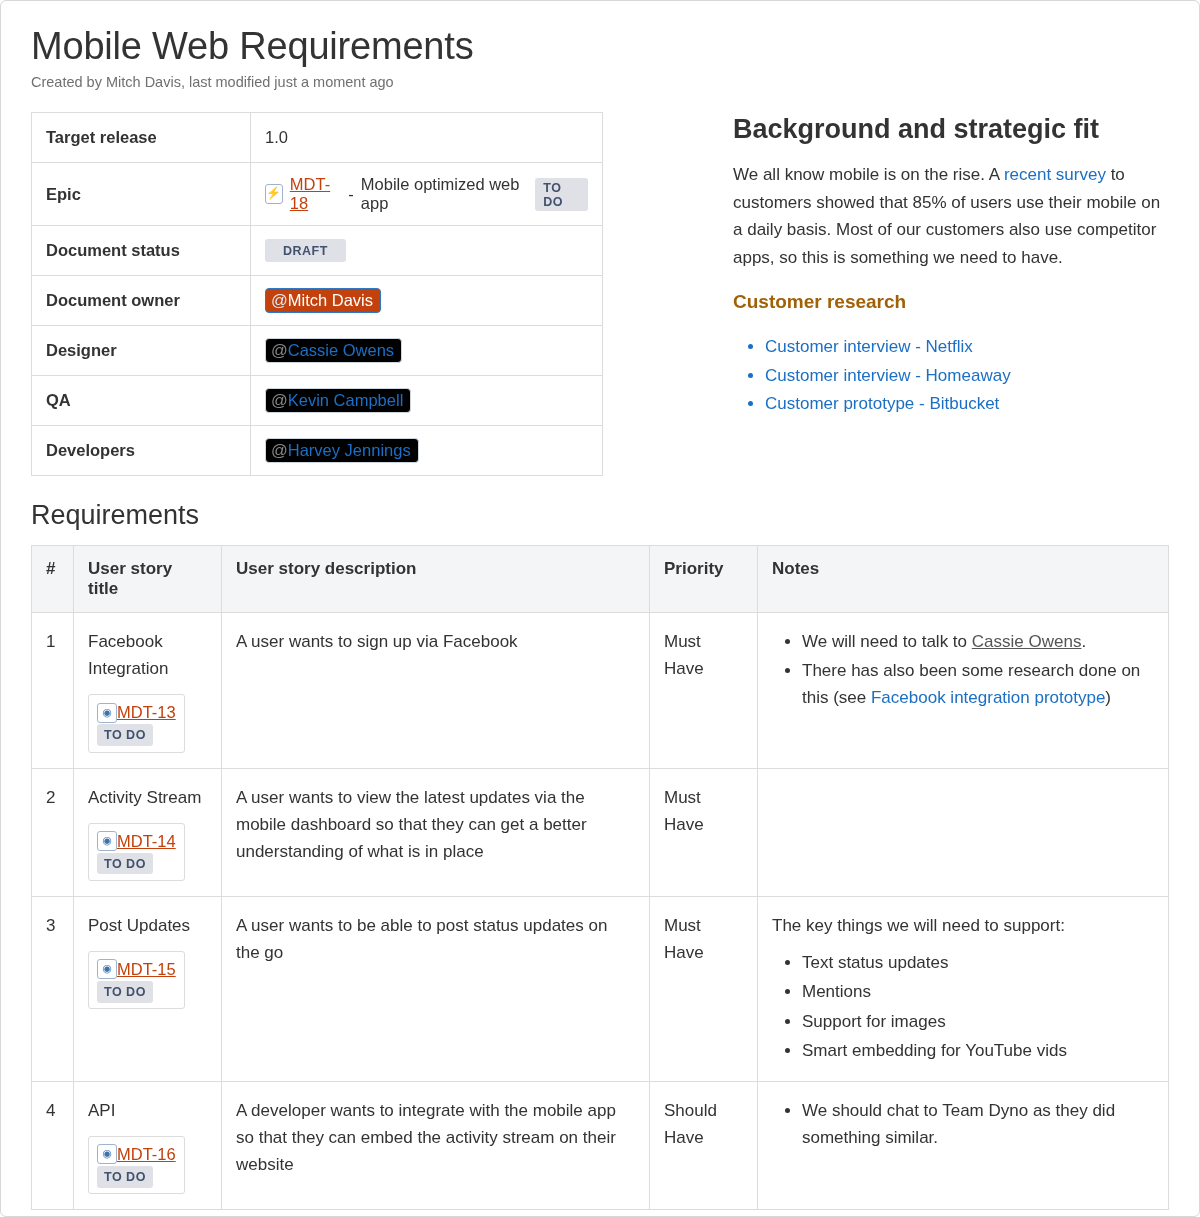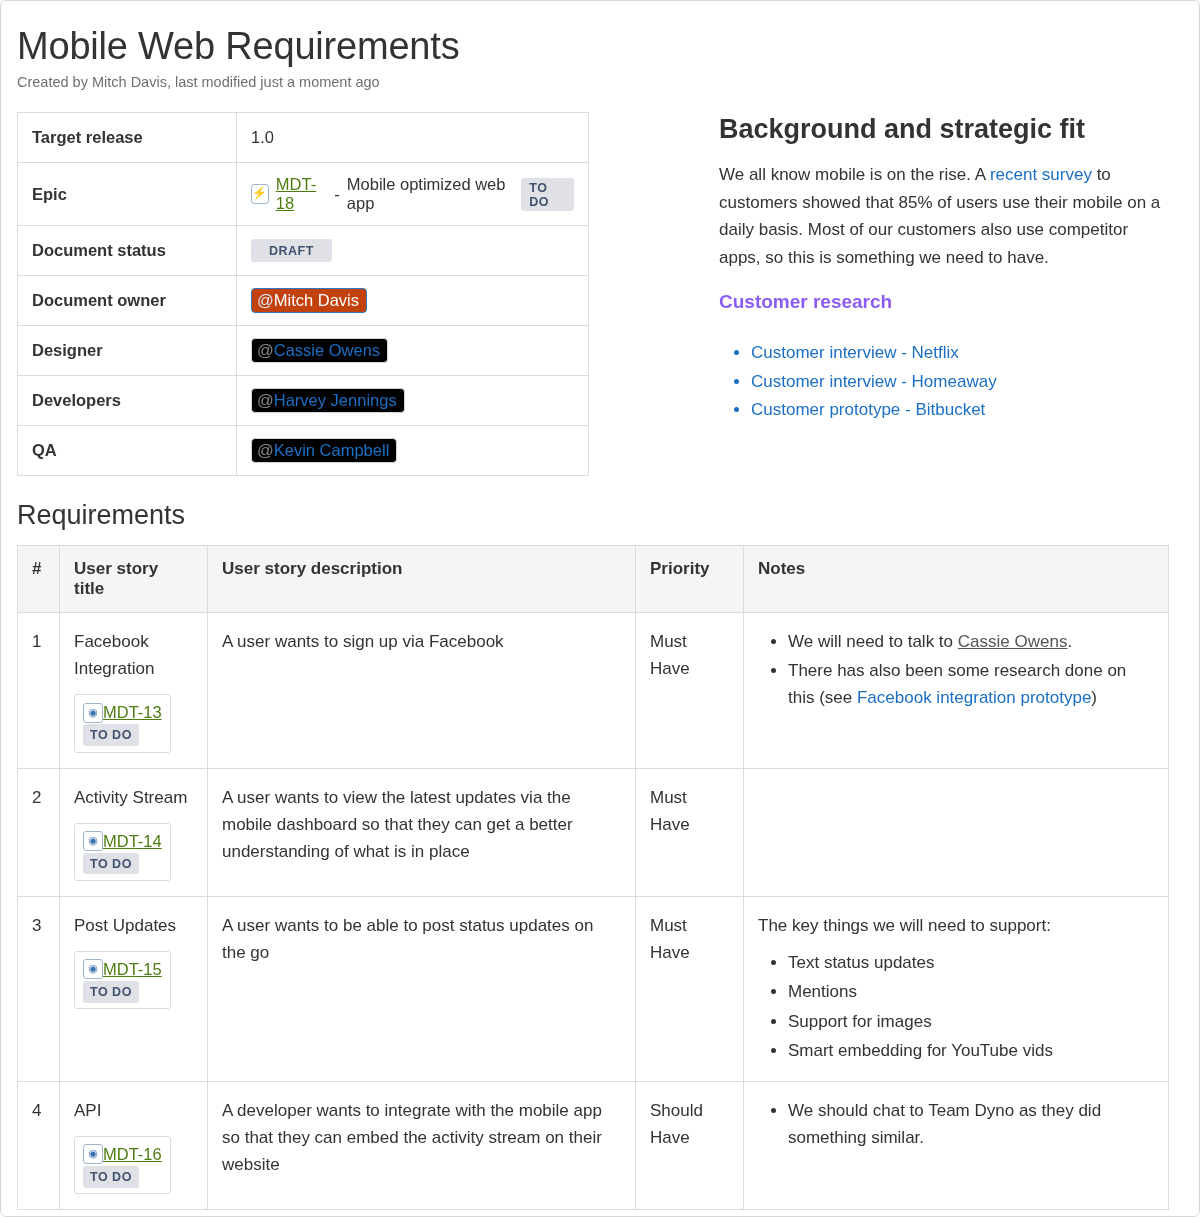--- a/index.html
+++ b/index.html
@@ -13,21 +13,21 @@
     font-family: "Liberation Sans", sans-serif;
     color: #333333;
     overflow: hidden;
   }
   .page {
     box-sizing: border-box;
     width: 1200px;
     height: 1217px;
     border: 1px solid #d8d8d8;
     border-radius: 6px;
-    padding: 18px 30px 0 16px;
+    padding: 18px 30px 0 30px;
     background: #fff;
     position: relative;
   }
   h1.doc-title {
     font-size: 38px;
     font-weight: 400;
     color: #333;
     margin: 6px 0 6px 0;
     letter-spacing: -0.2px;
   }
@@ -92,21 +92,21 @@
     font-size: 12px;
     color: #2a67b1;
     line-height: 18px;
   }
   .jira-icon.story::after {
     content: "◉";
     color: #3b73af;
     font-size: 11px;
   }
   .jira-key {
-    color: #4d7c0f;
+    color: #c2410c;
   }
   .jira-sep { color: #333; }
   .lozenge {
     display: inline-block;
     background: #dfe1e6;
     color: #42526e;
     font-size: 12.5px;
     font-weight: bold;
     letter-spacing: 0.5px;
     padding: 3px 8px 2px 8px;
@@ -143,22 +143,22 @@
   .body-text {
     font-size: 17px;
     line-height: 1.62;
     color: #333;
     margin: 0 0 20px 0;
   }
   a.link { color: #1b6fc4; text-decoration: none; }
   h3.subsection {
     font-size: 19px;
     font-weight: bold;
-    color: #8b5cf6;
-    margin: 0 0 26px 0;
+    color: #a16207;
+    margin: 0 0 20px 0;
   }
   ul.plain {
     margin: 0;
     padding-left: 32px;
   }
   ul.plain li {
     font-size: 17px;
     line-height: 1.68;
     color: #1b6fc4;
   }
@@ -272,29 +272,29 @@
               <span class="mention active"><span class="at">@</span><span>Mitch Davis</span></span>
             </td>
           </tr>
           <tr>
             <td class="k">Designer</td>
             <td>
               <span class="mention"><span class="at">@</span><span>Cassie Owens</span></span>
             </td>
           </tr>
           <tr>
+            <td class="k">QA</td>
+            <td>
+              <span class="mention"><span class="at">@</span><span>Kevin Campbell</span></span>
+            </td>
+          </tr>
+          <tr>
             <td class="k">Developers</td>
             <td>
               <span class="mention"><span class="at">@</span><span>Harvey Jennings</span></span>
-            </td>
-          </tr>
-          <tr>
-            <td class="k">QA</td>
-            <td>
-              <span class="mention"><span class="at">@</span><span>Kevin Campbell</span></span>
             </td>
           </tr>
         </tbody>
       </table>
     </div>
 
     <div class="right-col">
       <h2 class="section">Background and strategic fit</h2>
       <p class="body-text"><span>We all know mobile is on the rise. A </span><a class="link" href="#">recent survey</a><span> to customers showed that 85% of users use their mobile on a daily basis. Most of our customers also use competitor apps, so this is something we need to have.</span></p>
       <h3 class="subsection">Customer research</h3>

